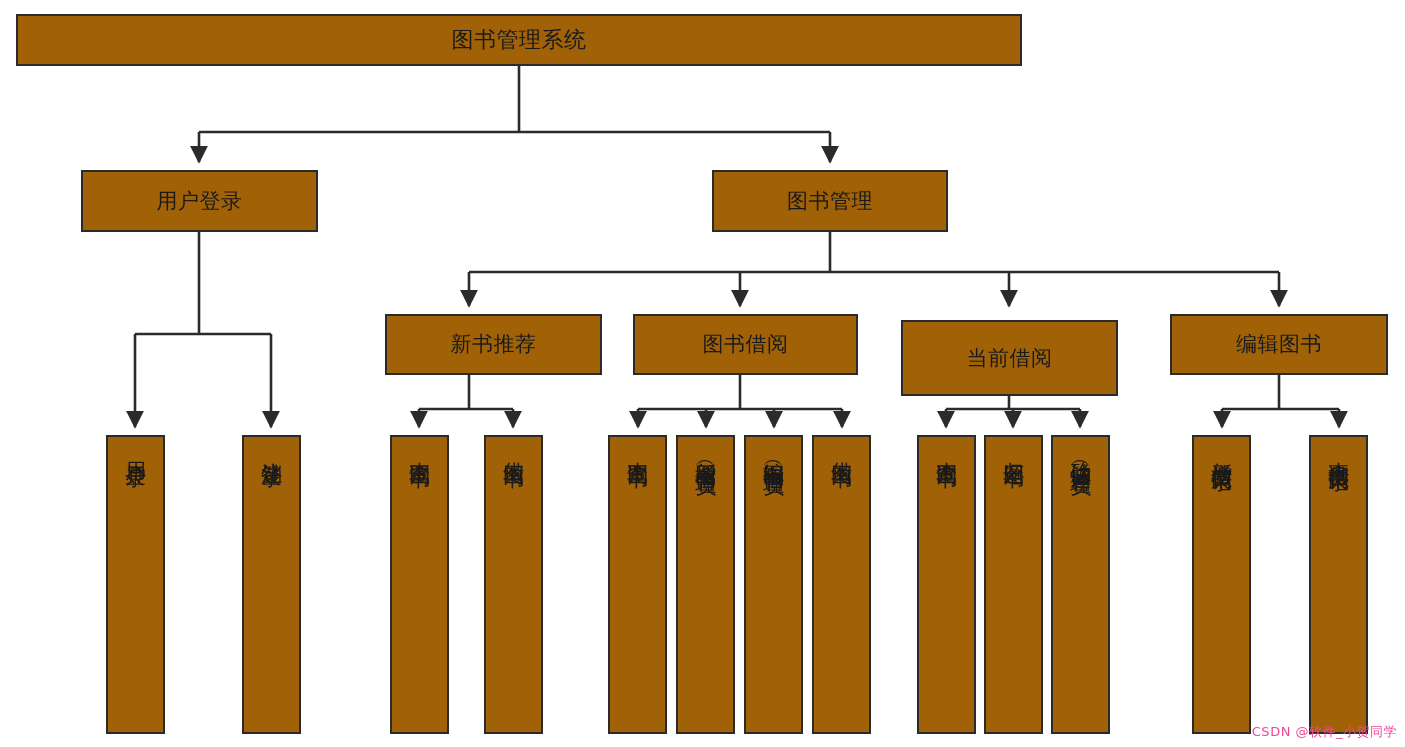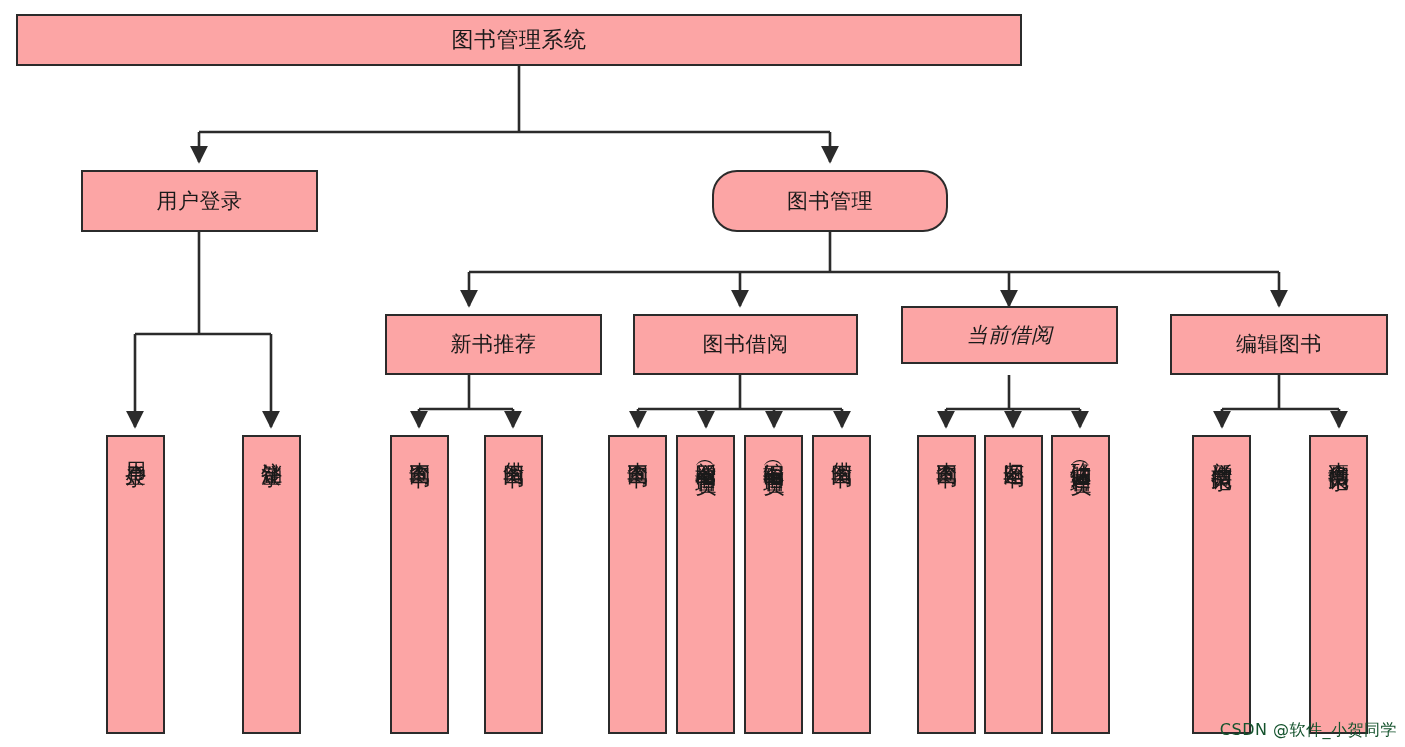--- a/index.html
+++ b/index.html
@@ -23,21 +23,21 @@
     left: 0;
     top: 0;
     width: 1405px;
     height: 747px;
     pointer-events: none;
   }
   .node {
     position: absolute;
     box-sizing: border-box;
     border: 2px solid #2b2b2b;
-    background: #fca5a5;
+    background: #a16207;
     display: flex;
     align-items: center;
     justify-content: center;
     text-align: center;
     color: #1a1a1a;
     z-index: 2;
   }
   .node .label {
     display: block;
     line-height: 1.18;
@@ -61,22 +61,22 @@
     text-orientation: upright;
     font-size: 21px;
     line-height: 1.08;
     letter-spacing: 2px;
     white-space: nowrap;
   }
   #watermark {
     position: absolute;
     right: 8px;
     bottom: 6px;
-    font-size: 16px;
-    color: #14532d;
+    font-size: 13px;
+    color: #ec4899;
     letter-spacing: 0.5px;
     z-index: 5;
     white-space: nowrap;
   }
 </style>
 </head>
 <body>
 
 <div id="canvas">
 
@@ -130,31 +130,31 @@
     </g>
   </svg>
 
   <div class="node h root" style="left:16px; top:14px; width:1006px; height:52px;">
     <span class="label">图书管理系统</span>
   </div>
 
   <div class="node h" style="left:81px; top:170px; width:237px; height:62px;">
     <span class="label">用户登录</span>
   </div>
-  <div class="node h" style="left:712px; top:170px; width:236px; height:62px;border-radius:25px;">
+  <div class="node h" style="left:712px; top:170px; width:236px; height:62px;">
     <span class="label">图书管理</span>
   </div>
 
   <div class="node h" style="left:361px; top:314px; width:217px; height:61px;margin-left:24px;">
     <span class="label">新书推荐</span>
   </div>
   <div class="node h" style="left:633px; top:314px; width:225px; height:61px;">
     <span class="label">图书借阅</span>
   </div>
-  <div class="node h" style="left:901px; top:306px; width:217px; height:58px;font-style:italic;">
+  <div class="node h" style="left:901px; top:320px; width:217px; height:76px;">
     <span class="label">当前借阅</span>
   </div>
   <div class="node h" style="left:1170px; top:314px; width:218px; height:61px;">
     <span class="label">编辑图书</span>
   </div>
 
   <div class="node v" style="left:106px; top:435px; width:59px; height:299px;">
     <span class="label">用户登录</span>
   </div>
   <div class="node v" style="left:242px; top:435px; width:59px; height:299px;">

